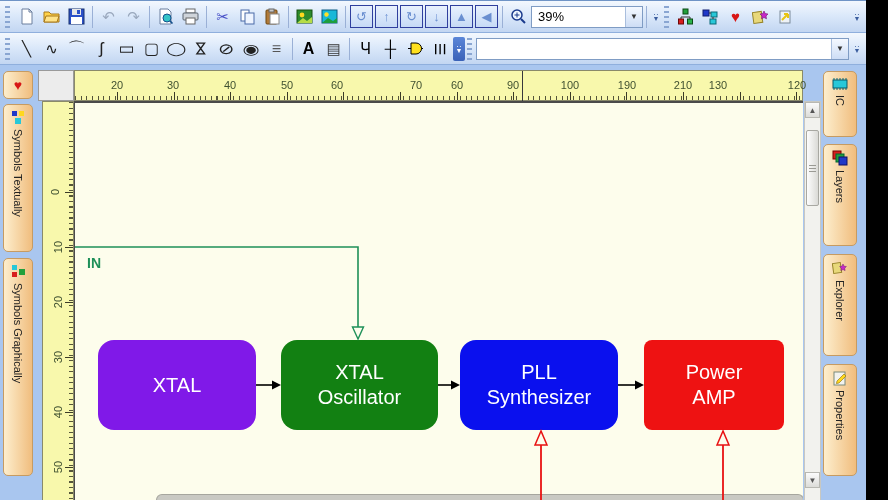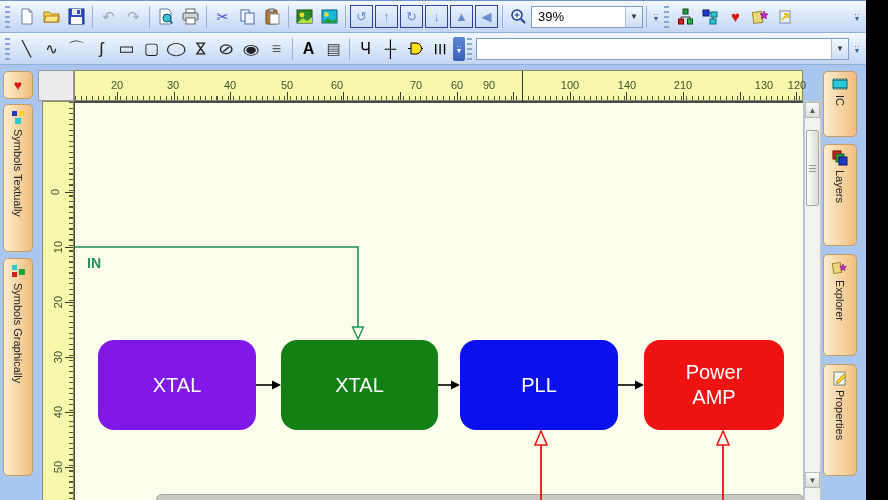--- a/index.html
+++ b/index.html
@@ -89,21 +89,21 @@
   }
   .block {
     position:absolute; top:237px; height:90px; border-radius:16px;
     color:#fff; display:flex; flex-direction:column; align-items:center;
     justify-content:center; font-size:20px; line-height:1.25; text-align:center;
   }
   .block span:empty { display:none; }
   .blk-xtal { left:23px;  width:158px; background:#8019e8; }
   .blk-osc  { left:206px; width:157px; background:#128012; }
   .blk-pll  { left:385px; width:158px; background:#0a10ee; }
-  .blk-amp  { left:569px; width:140px; background:#ee1212; }
+  .blk-amp  { left:569px; width:140px; background:#ee1212;border-radius:8px; }
   .in-label { position:absolute; left:12px; top:152px; color:#1e9058;
     font-weight:bold; font-size:14px; }
   .bottom-bar { position:absolute; left:81px; top:391px; width:648px; height:9px;
     background:#c9c9c3; border:1px solid #a6a69e; border-bottom:none;
     border-radius:6px 6px 0 0; }
   .wires { position:absolute; left:0; top:0; }
   
   .vscroll { position:absolute; left:804px; top:100px; width:17px; height:400px;
     background:#f2f2ee; border:1px solid #c8c8c2; }
   .sb-btn { position:absolute; left:0; width:15px; height:16px;
@@ -398,25 +398,25 @@
   <div class="corner"></div>
 
   <div class="hruler">
     <span class="rl" style="left:42px">20</span>
     <span class="rl" style="left:98px">30</span>
     <span class="rl" style="left:155px">40</span>
     <span class="rl" style="left:212px">50</span>
     <span class="rl" style="left:262px">60</span>
     <span class="rl" style="left:341px">70</span>
     <span class="rl" style="left:382px">60</span>
-    <span class="rl" style="left:414px">90</span>
+    <span class="rl" style="left:438px">90</span>
     <span class="rl" style="left:495px">100</span>
-    <span class="rl" style="left:552px">140</span>
+    <span class="rl" style="left:552px">190</span>
     <span class="rl" style="left:608px">210</span>
-    <span class="rl" style="left:689px">130</span>
+    <span class="rl" style="left:643px">130</span>
     <span class="rl" style="left:722px">120</span>
     <div class="cursor-line" style="left:447px"></div>
   </div>
 
   <div class="vruler">
     <span class="rl" style="top:84px">0</span>
     <span class="rl" style="top:139px">10</span>
     <span class="rl" style="top:194px">20</span>
     <span class="rl" style="top:249px">30</span>
     <span class="rl" style="top:304px">40</span>
@@ -425,23 +425,25 @@
 
   <div class="canvas">
     <div class="bottom-bar"></div>
 
     <div class="block blk-xtal">
       <span>XTAL</span>
 
     </div>
     <div class="block blk-osc">
       <span>XTAL</span>
+      <span>Oscillator</span>
     </div>
     <div class="block blk-pll">
       <span>PLL</span>
+      <span>Synthesizer</span>
     </div>
     <div class="block blk-amp">
       <span>Power</span>
       <span>AMP</span>
     </div>
 
     <svg class="wires" width="729" height="400" viewBox="0 0 729 400">
 
       <polyline points="0,144 283,144 283,224" fill="none" stroke="#1e9058" stroke-width="1.6"></polyline>
       <polygon points="283,236 277.5,224 288.5,224" fill="#fdfdec" stroke="#1e9058" stroke-width="1.4"></polygon>

